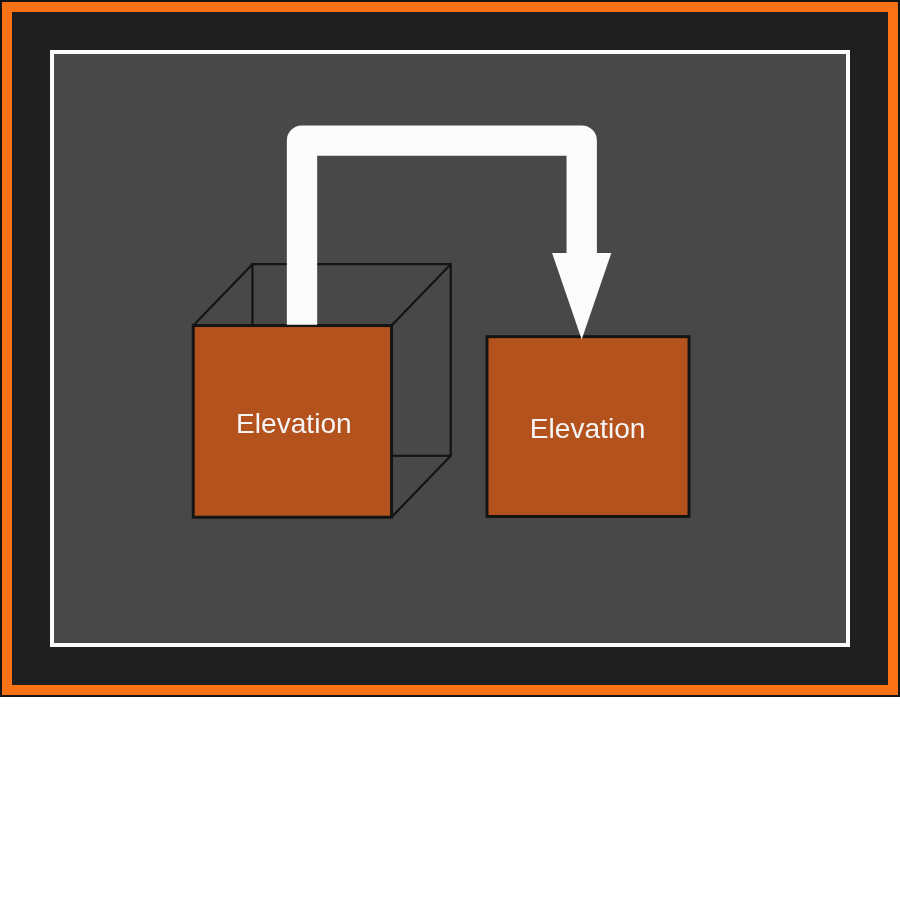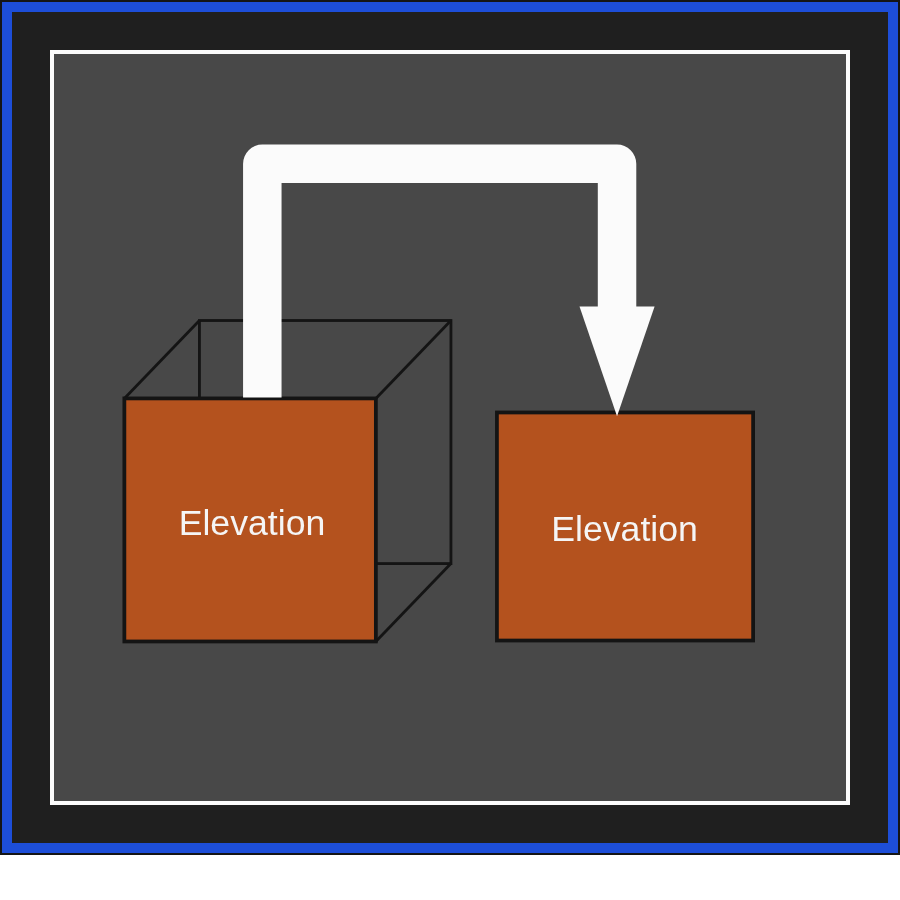--- a/index.html
+++ b/index.html
@@ -1,20 +1,20 @@
 <!DOCTYPE html>
 <html><head>
 <meta charset="utf-8">
 <style>
   html, body { margin: 0; padding: 0; background: #ffffff; }
   .page {
     position: relative;
     width: 900px;
-    height: 855px;
-    background: #1d4ed8;
+    height: 697px;
+    background: #f97316;
     box-sizing: border-box;
     border: 2px solid #151515;
     overflow: hidden;
     font-family: "Liberation Sans", sans-serif;
   }
   .frame {
     position: absolute;
     inset: 10px;
     background: #1f1f1f;
   }

